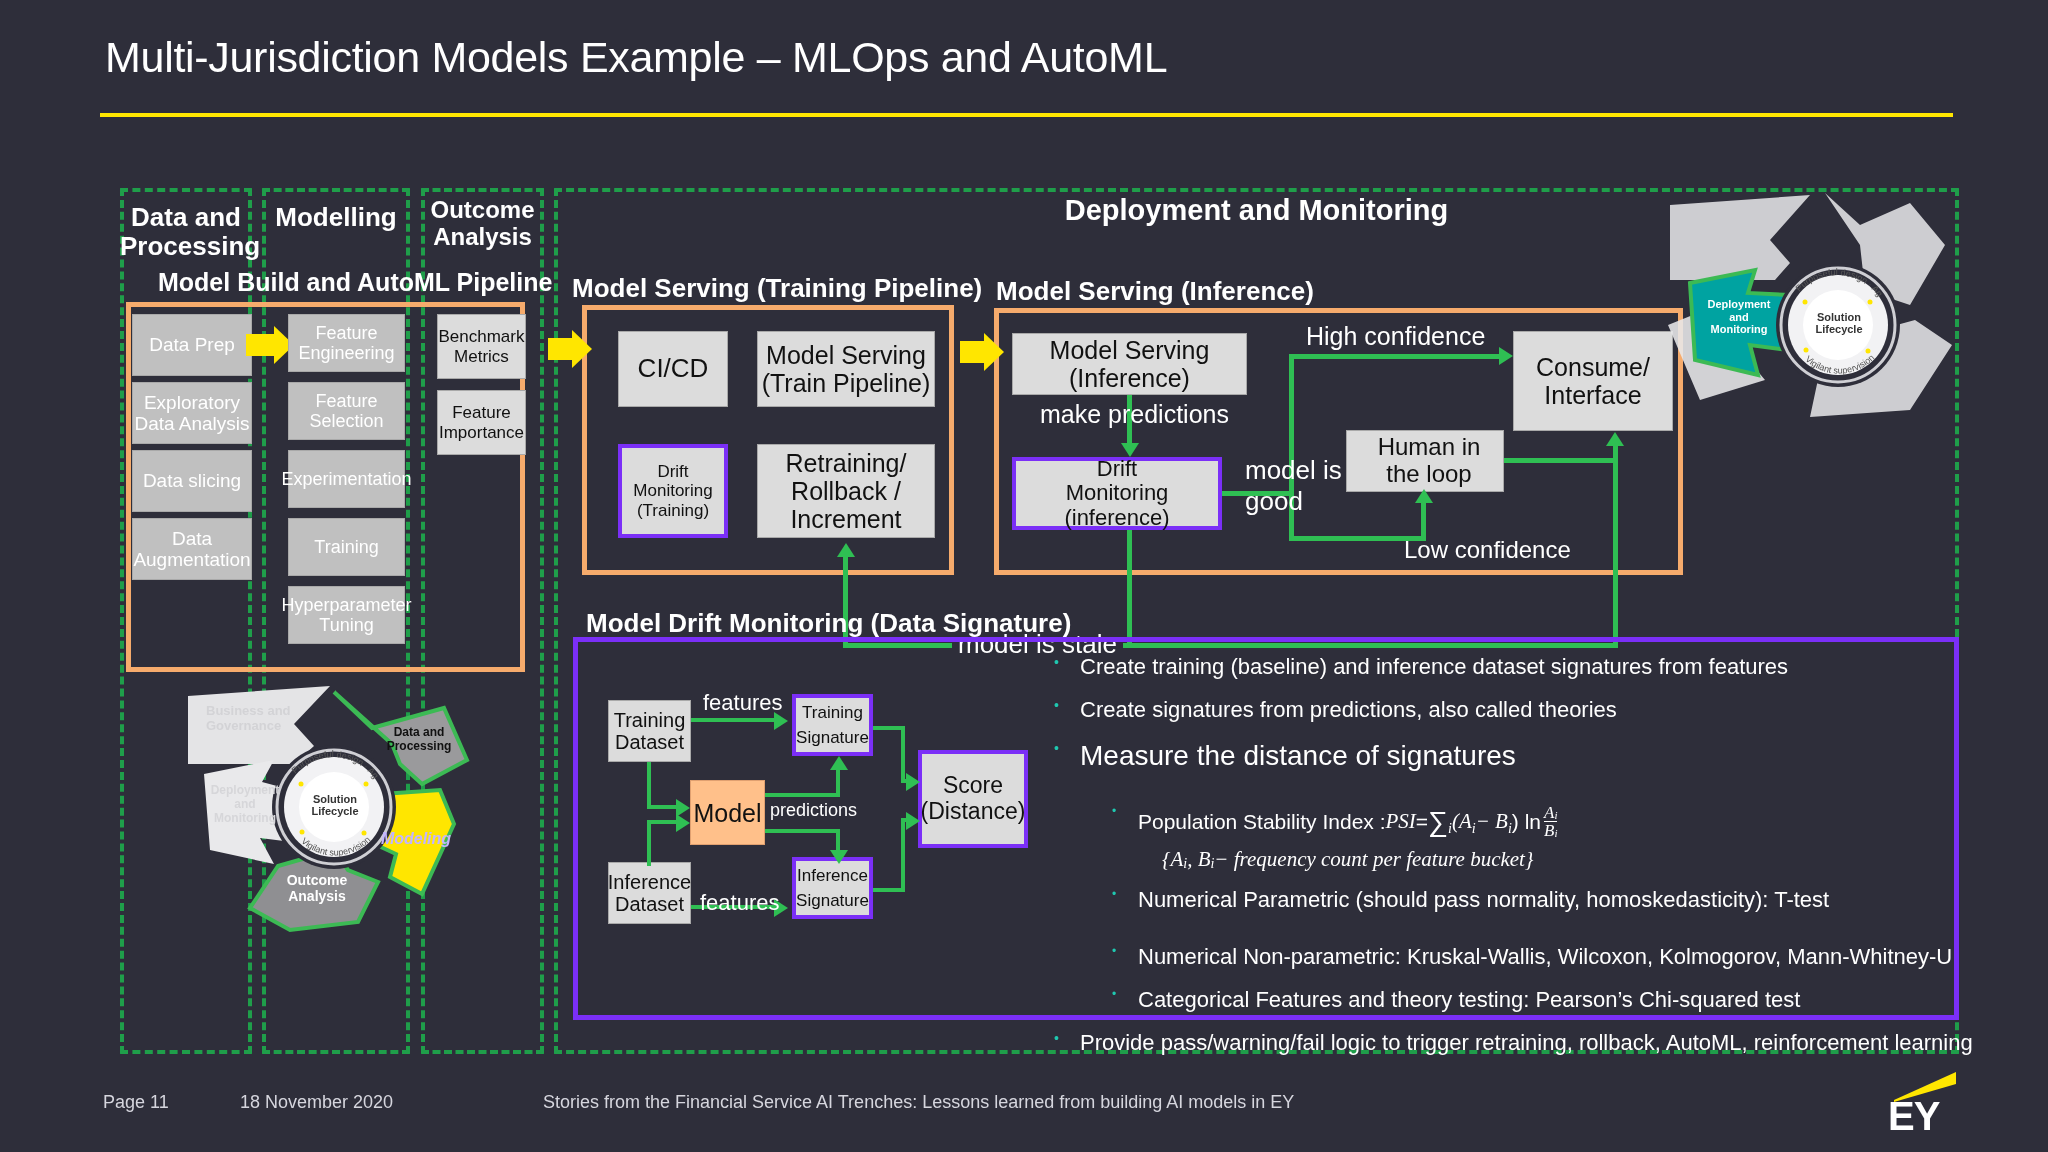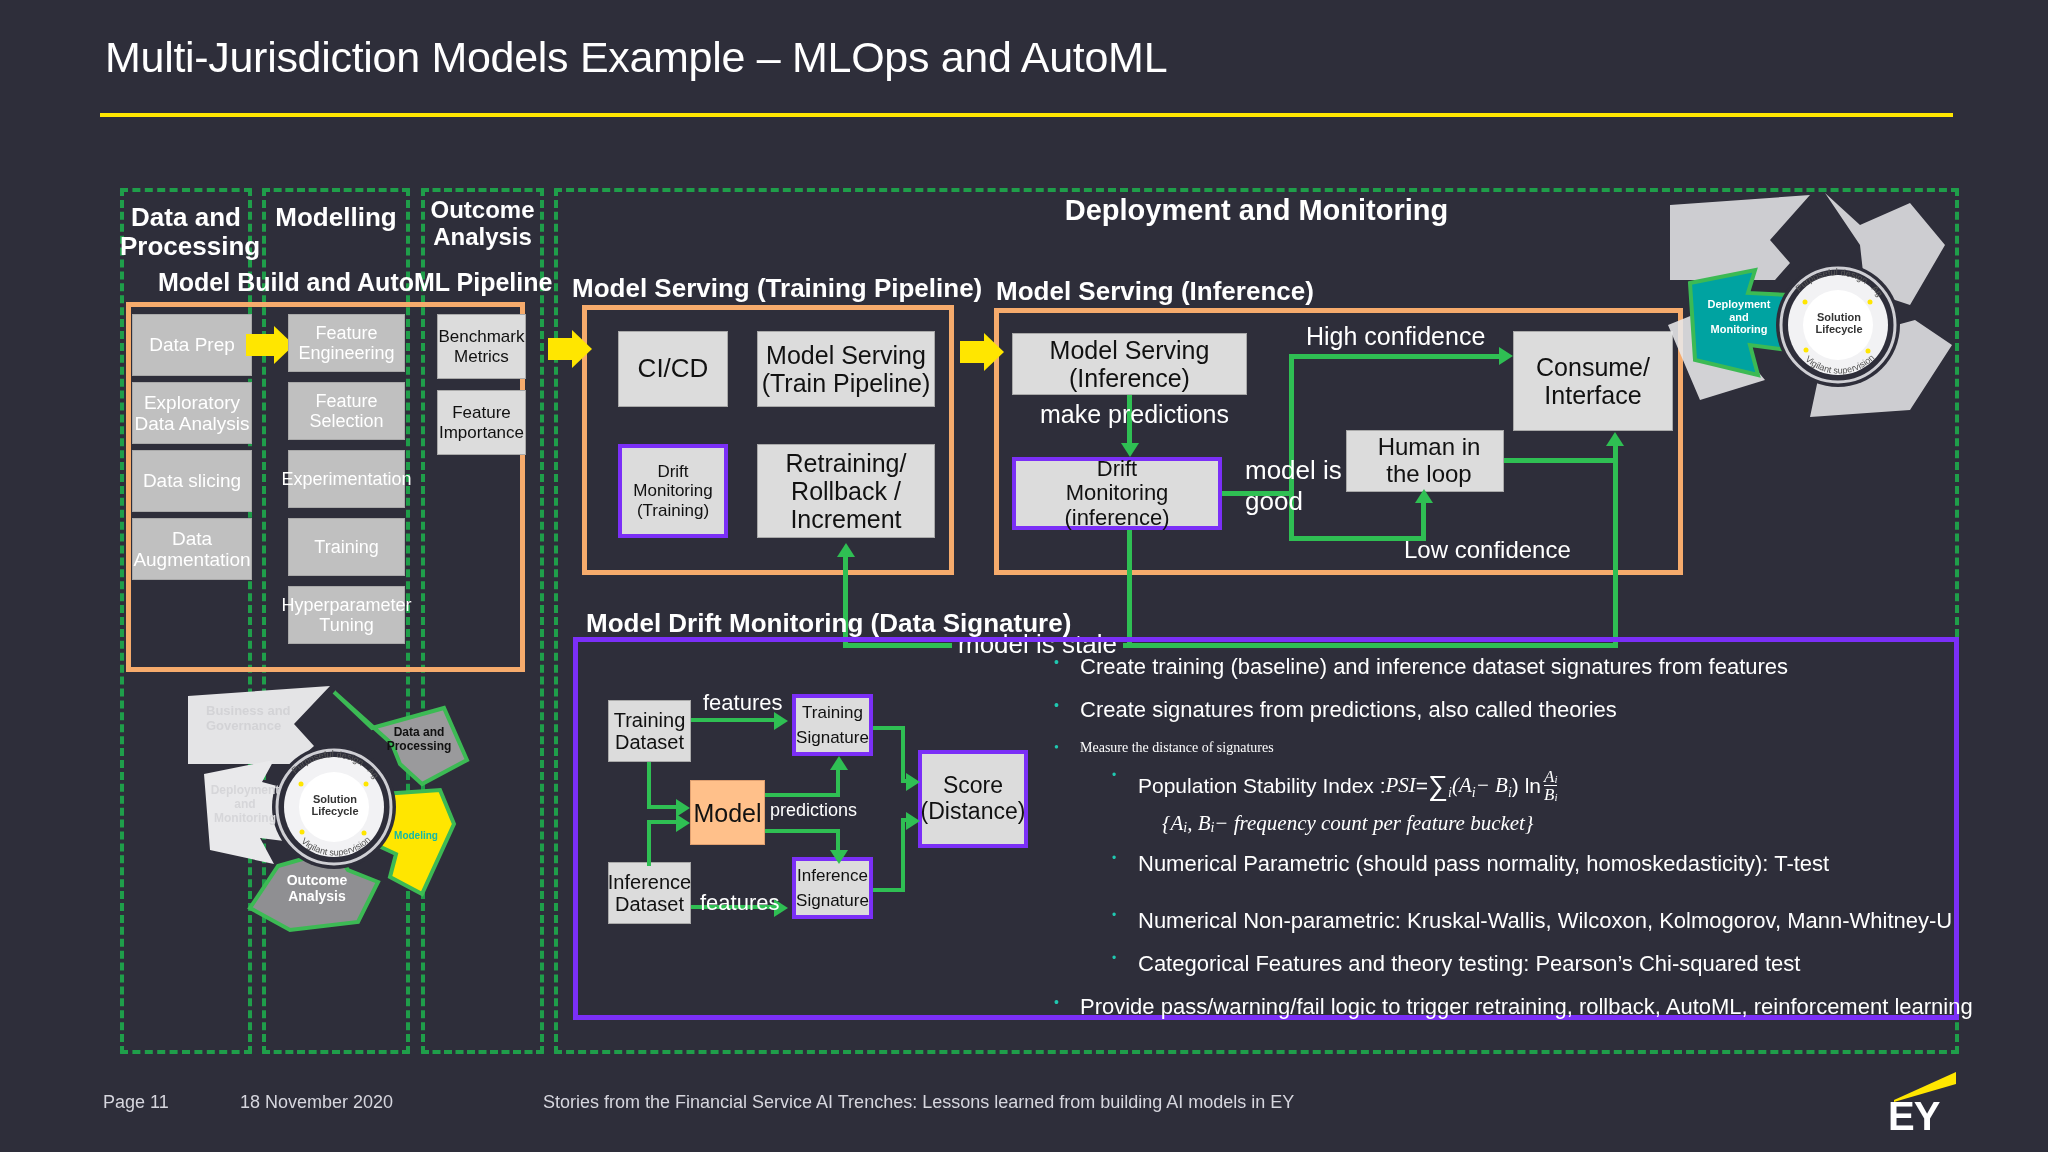--- a/index.html
+++ b/index.html
@@ -330,21 +330,21 @@
   <div class="ga right" style="left:906px; top:773px;"></div>
 
   <div class="gl" style="left:873px; top:888px; width:32px; height:4px;"></div>
   <div class="gl" style="left:901px; top:818px; width:4px; height:74px;"></div>
   <div class="gl" style="left:901px; top:818px; width:12px; height:4px;"></div>
   <div class="ga right" style="left:906px; top:812px;"></div>
 
   <div class="bullets" style="left:1080px; top:650px; width:860px;">
     <div class="bul" style="font-size:22px; margin-top:4px; margin-bottom:17px;">Create training (baseline) and inference  dataset signatures from features</div>
     <div class="bul" style="font-size:22px; margin-bottom:17px;">Create signatures from predictions, also called theories</div>
-    <div class="bul" style="font-size:14px; margin-bottom:12px;font-family:Liberation Serif, serif;">Measure the distance of signatures</div>
+    <div class="bul" style="font-size:28px; margin-bottom:32px;">Measure the distance of signatures</div>
 
     <div class="bul sub" style="font-size:21px; margin-left:58px; margin-bottom:8px; display:flex; align-items:center;">
       <span>Population Stability Index : </span>
       <span class="mathit">PSI</span>
       <span> = </span>
       <span style="font-size:28px;">∑</span>
       <span class="mathit" style="font-size:14px; align-self:flex-end; margin-bottom:2px;">i</span>
       <span class="mathit">(A</span>
       <span class="mathit" style="font-size:14px; align-self:flex-end; margin-bottom:2px;">i</span>
       <span class="mathit"> − B</span>
@@ -444,21 +444,21 @@
       <circle cx="184" cy="102" r="2.5" fill="#ffe600"></circle>
       <circle cx="120" cy="150" r="2.5" fill="#ffe600"></circle>
       <circle cx="182" cy="151" r="2.5" fill="#ffe600"></circle>
     </svg>
     <div class="wheel-core-label" style="left:122px; top:111px; width:62px; font-size:11px;">
       <div>Solution</div>
       <div>Lifecycle</div>
     </div>
     <div style="position:absolute; left:190px; top:44px; width:94px; font-size:12px; font-weight:bold; color:#111; text-align:center; white-space:pre-line; line-height:1.15;">Data and
 Processing</div>
-    <div style="position:absolute; left:196px; top:148px; width:76px; font-size:10px; font-weight:bold; color:#14b8a6; text-align:center;">Modeling</div>
+    <div style="position:absolute; left:196px; top:148px; width:76px; font-size:16px; font-weight:bold; color:#c4b5fd; text-align:center;font-style:italic;">Modeling</div>
     <div style="position:absolute; left:88px; top:190px; width:94px; font-size:14px; font-weight:bold; color:#fff; text-align:center; white-space:pre-line; line-height:1.15;">Outcome
 Analysis</div>
     <div style="position:absolute; left:24px; top:22px; width:110px; font-size:13px; font-weight:bold; color:#d3d3d6; text-align:left; white-space:pre-line; line-height:1.15;">Business and
 Governance</div>
     <div style="position:absolute; left:18px; top:102px; width:90px; font-size:12px; font-weight:bold; color:#d6d6d9; text-align:center; white-space:pre-line; line-height:1.15;">Deployment
 and
 Monitoring</div>
   </div>
 
   <div class="footer-txt" style="left:103px; top:1092px; font-size:18px;">Page 11</div>

